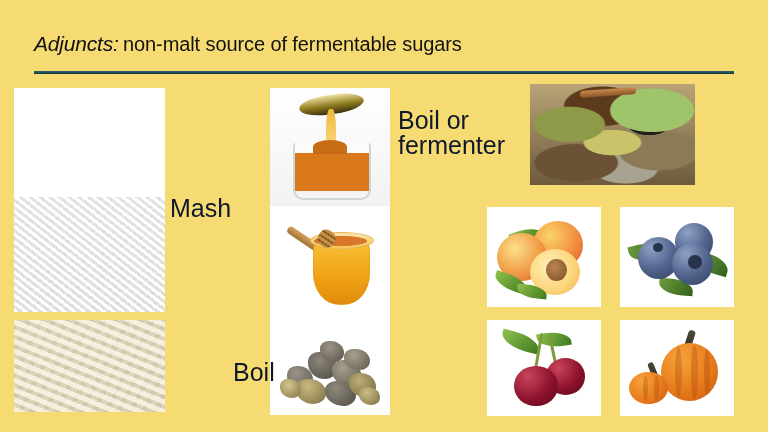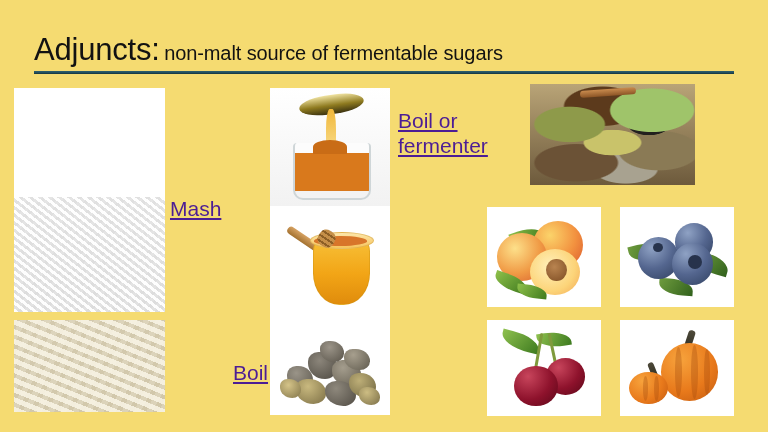--- a/index.html
+++ b/index.html
@@ -6,21 +6,21 @@
   body{
     width:768px;height:432px;overflow:hidden;
     background:#F5DB71;
     font-family:"Liberation Sans",sans-serif;
     position:relative;
   }
   .slide{position:absolute;inset:0;background:#F5DB71;}
 
   
   .title-row{position:absolute;left:34px;top:32px;white-space:nowrap;}
-  .title-main{font-size:31px;color:#121212;letter-spacing:-.2px;}
+  .title-main{font-size:21px;color:#121212;letter-spacing:-.2px;font-style:italic;}
   .title-sub{font-size:20px;color:#121212;letter-spacing:-.1px;}
   .divider{position:absolute;left:34px;top:71px;width:700px;height:3px;
            background:linear-gradient(to bottom,#2f5f6e 0%,#23505e 50%,#15323c 100%);}
 
   
   .photo{position:absolute;overflow:hidden;background:#fff;}
   .photo .inner{position:absolute;inset:0;}
 
   
   .corn{background:
@@ -128,21 +128,21 @@
   .ch-leaf{position:absolute;background:linear-gradient(120deg,#8fc14f,#3d7a1f);
      border-radius:0 76% 0 76%;}
 
   
   .pk{position:absolute;border-radius:50%;
      background:radial-gradient(circle at 34% 28%,#f7a33c,#e8791b 58%,#c25a10);}
   .pk-rib{position:absolute;background:rgba(160,70,12,.32);border-radius:50%;}
   .pk-stem{position:absolute;background:linear-gradient(180deg,#4e4a3a,#2f2d22);border-radius:3px;}
 
   
-  .label{position:absolute;color:#4c1d95;font-size:21px;line-height:25px;white-space:pre-line;text-decoration:underline;}
+  .label{position:absolute;color:#0f172a;font-size:25px;line-height:25px;white-space:pre-line;}
 </style>
 </head>
 <body>
 
 <div class="slide">
 
   <div class="title-row">
     <span class="title-main">Adjuncts:</span>
     <span class="title-sub">non-malt source of fermentable sugars</span>
   </div>

